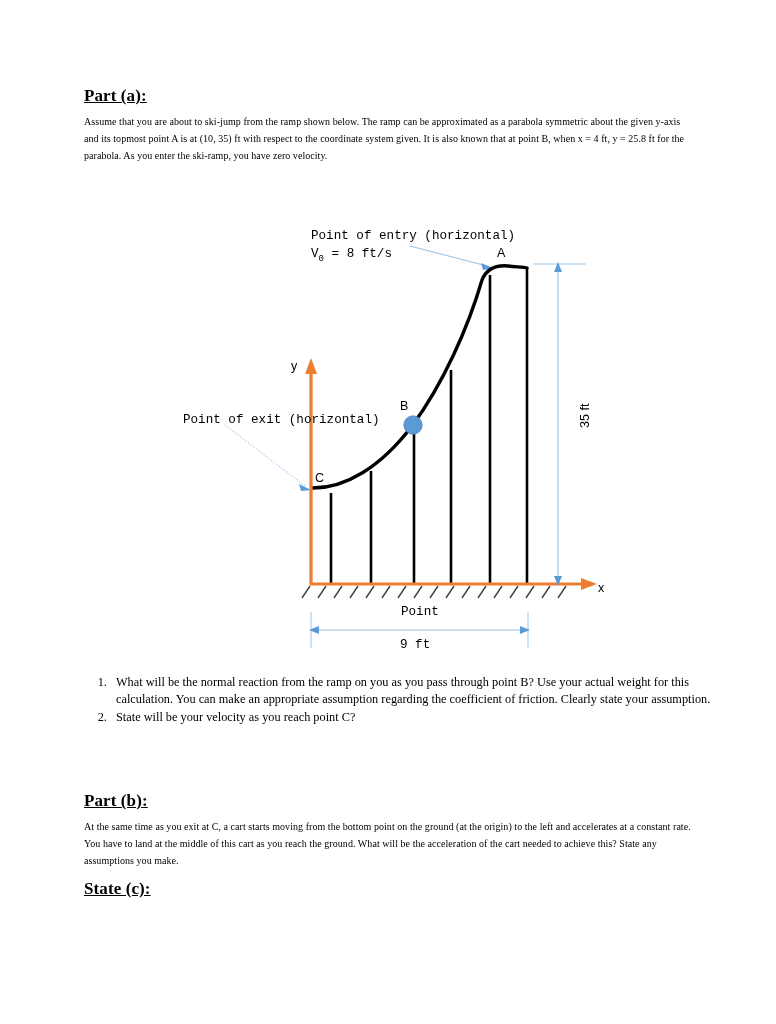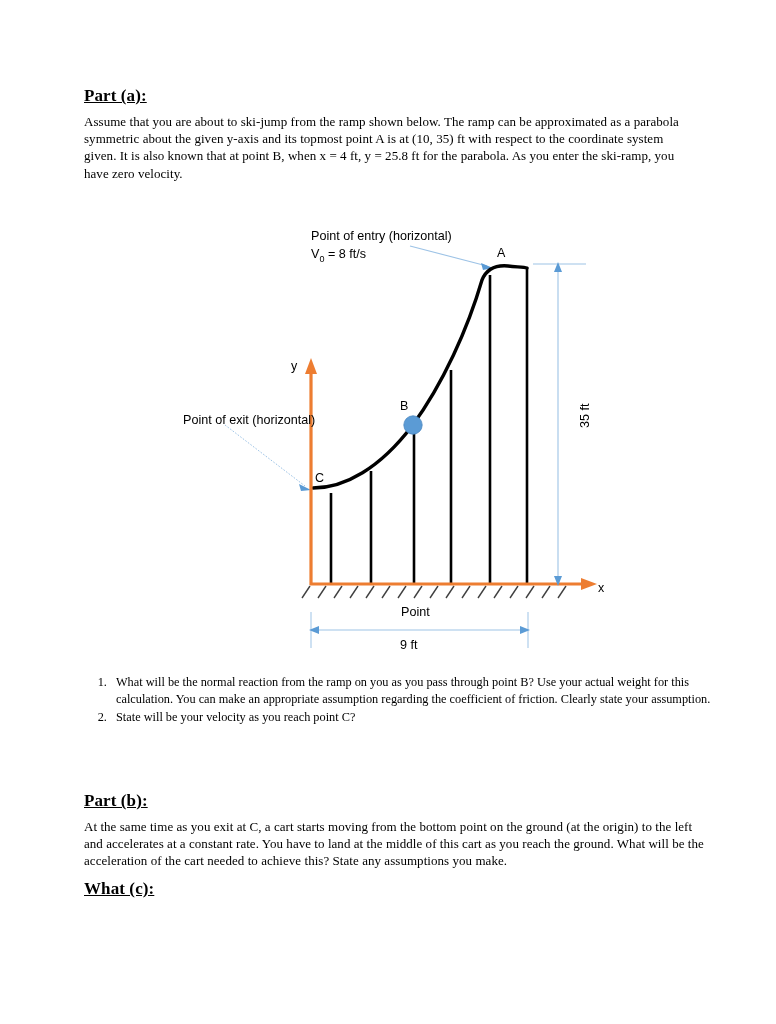--- a/index.html
+++ b/index.html
@@ -20,21 +20,21 @@
     font-family: "Liberation Serif", "DejaVu Serif", serif;
     font-size: 17px;
     font-weight: bold;
     text-decoration: underline;
     white-space: nowrap;
     letter-spacing: .1px;
   }
   .para {
     position: absolute;
     font-family: "Liberation Serif", "DejaVu Serif", serif;
-    font-size: 13px;
+    font-size: 10px;
     line-height: 17.2px;
     text-align: left;
     letter-spacing: .05px;
   }
   ol.qlist {
     position: absolute;
     margin: 0;
     padding-left: 26px;
     font-family: "Liberation Serif", "DejaVu Serif", serif;
     font-size: 12.3px;
@@ -45,21 +45,21 @@
   
   .figure {
     position: absolute;
     left: 0; top: 218px;
     width: 776px; height: 450px;
   }
   .figure svg { display: block; }
 
   .fig-label {
     position: absolute;
-    font-family: Liberation Sans, sans-serif;
+    font-family: Liberation Mono, monospace;
     font-size: 12.6px;
     color: #000;
     white-space: nowrap;
     line-height: 17px;
   }
   .axis-letter {
     position: absolute;
     font-family: "Liberation Sans", "DejaVu Sans", sans-serif;
     font-size: 12.5px;
     font-weight: normal;
@@ -190,16 +190,16 @@
 
   <ol class="qlist" style="left:84px; top:674px; width:612px;font-family:Liberation Serif, serif;">
     <li>What will be the normal reaction from the ramp on you as you pass through point B? Use your actual weight for this calculation. You can make an appropriate assumption regarding the coefficient of friction. Clearly state your assumption.</li>
     <li>State will be your velocity as you reach point C?</li>
   </ol>
 
   <div class="heading" style="left:84px; top:791px;">Part (b):</div>
 
   <div class="para" style="left:84px; top:818px; width:625px;">At the same time as you exit at C, a cart starts moving from the bottom point on the ground (at the origin) to the left and accelerates at a constant rate. You have to land at the middle of this cart as you reach the ground. What will be the acceleration of the cart needed to achieve this? State any assumptions you make.</div>
 
-  <div class="heading" style="left:84px; top:879px;">What (c):</div>
+  <div class="heading" style="left:84px; top:879px;">State (c):</div>
 
 
 </div>
 
 </body></html>

